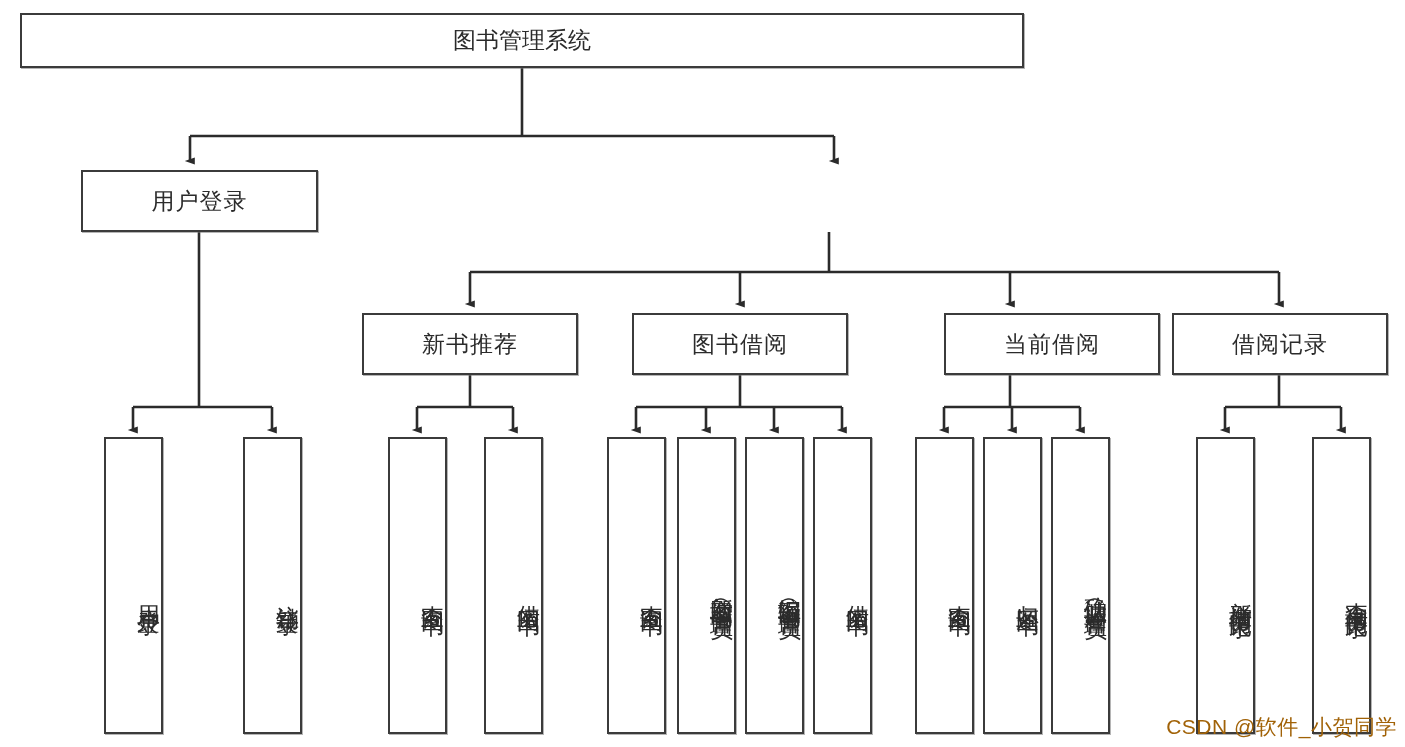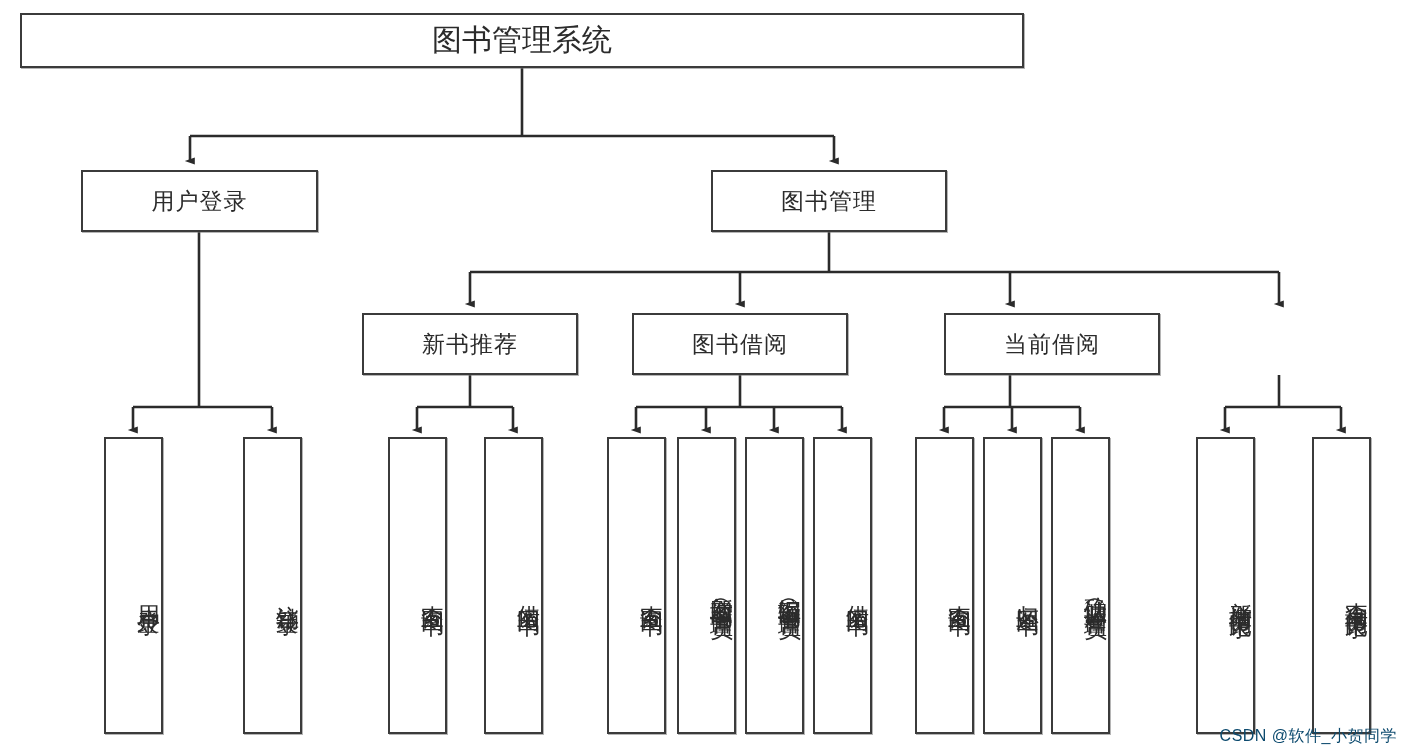--- a/index.html
+++ b/index.html
@@ -14,38 +14,38 @@
   .node{
     position:absolute;
     box-sizing:border-box;
     background:#ffffff;
     border:2px solid #3b3b3b;
     box-shadow:1px 1px 0 0 rgba(120,120,120,.55);
     display:flex;align-items:center;justify-content:center;
     color:#2b2b2b;
   }
   .node.h{ font-size:23px; letter-spacing:1px; }
-  .node.root{ font-size:30px; }
+  .node.root{ font-size:23px; }
   .node.v{
     writing-mode:vertical-rl;
     text-orientation:upright;
     font-size:23px;
     line-height:1.12;
     letter-spacing:3px;
     padding-top:14px;
     align-items:flex-start;
     justify-content:center;
   }
   .lbl{display:block;white-space:pre;}
   svg.edges{position:absolute;left:0;top:0;width:1405px;height:747px;pointer-events:none;}
   .wm{
     position:absolute;
-    right:8px;bottom:0;
-    font-size:16px;
-    color:#0c4a6e;
+    right:8px;bottom:6px;
+    font-size:21px;
+    color:#a16207;
     letter-spacing:.5px;
     white-space:nowrap;
   }
 </style>
 </head>
 <body>
 
 <div id="diagram">
 
   <svg class="edges" viewBox="0 0 1405 747">
@@ -98,32 +98,32 @@
     </g>
   </svg>
 
   <div class="node root" style="left:20px;top:13px;width:1004px;height:55px;">
     <span class="lbl">图书管理系统</span>
   </div>
 
   <div class="node h" style="left:81px;top:170px;width:237px;height:62px;">
     <span class="lbl">用户登录</span>
   </div>
-  <div class="node h" style="left:711px;top:170px;width:236px;height:62px;">
-    <span class="lbl">图书管理</span>
-  </div>
 
   <div class="node h" style="left:632px;top:313px;width:216px;height:62px;">
     <span class="lbl">图书借阅</span>
   </div>
   <div class="node h" style="left:362px;top:313px;width:216px;height:62px;">
     <span class="lbl">新书推荐</span>
   </div>
   <div class="node h" style="left:902px;top:313px;width:216px;height:62px;margin-left:42px;">
     <span class="lbl">当前借阅</span>
+  </div>
+  <div class="node h" style="left:1172px;top:313px;width:216px;height:62px;">
+    <span class="lbl">借阅记录</span>
   </div>
 
   <div class="node v" style="left:104px;top:437px;width:59px;height:297px;">
     <span class="lbl">用户登录</span>
   </div>
   <div class="node v" style="left:243px;top:437px;width:59px;height:297px;">
     <span class="lbl">注销登录</span>
   </div>
 
   <div class="node v" style="left:388px;top:437px;width:59px;height:297px;">

